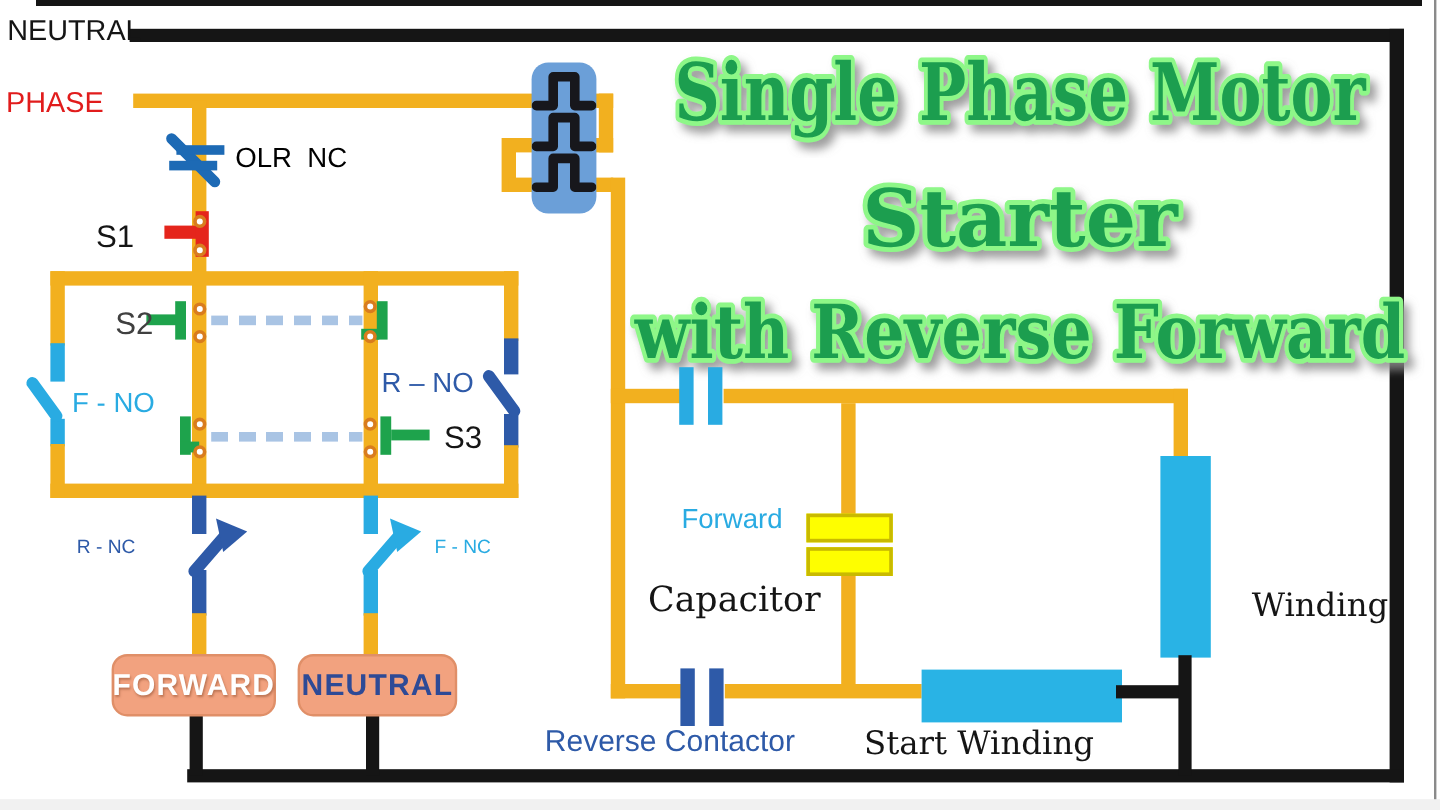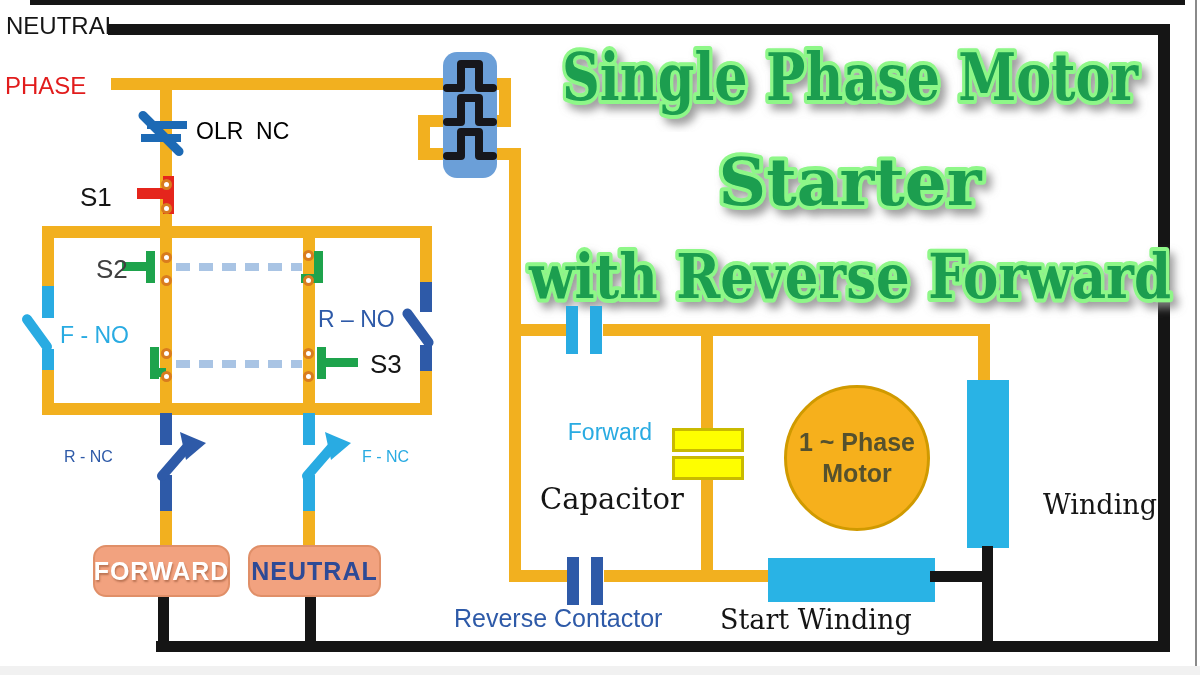--- a/index.html
+++ b/index.html
@@ -142,24 +142,20 @@
   <span class="ring" style="left:303px;top:371px"></span>
 
   <i class="w c" style="left:566px;top:306px;width:12px;height:48px"></i>
   <i class="w c" style="left:590px;top:306px;width:12px;height:48px"></i>
   <i class="w b" style="left:567px;top:557px;width:12px;height:48px"></i>
   <i class="w b" style="left:591px;top:557px;width:12px;height:48px"></i>
 
   <i class="capplate" style="left:672px;top:428px"></i>
   <i class="capplate" style="left:672px;top:456px"></i>
 
-  <div class="motor">
-    <span>1 ~ Phase</span>
-    <span>Motor</span>
-  </div>
   <i class="winding" style="left:967px;top:380px;width:42px;height:168px"></i>
   <i class="winding" style="left:768px;top:558px;width:167px;height:44px"></i>
 
   <i class="w k" style="left:930px;top:571px;width:60px;height:11px"></i>
   <i class="w k" style="left:982px;top:546px;width:11px;height:100px"></i>
   <i class="w k" style="left:158px;top:596px;width:11px;height:50px"></i>
   <i class="w k" style="left:305px;top:596px;width:11px;height:50px"></i>
 
   <div class="pbtn" style="left:93px;top:545px;width:137px;height:52px;color:#fff;text-shadow:1px 2px 2px rgba(120,60,30,.45)">
     <span>FORWARD</span>

